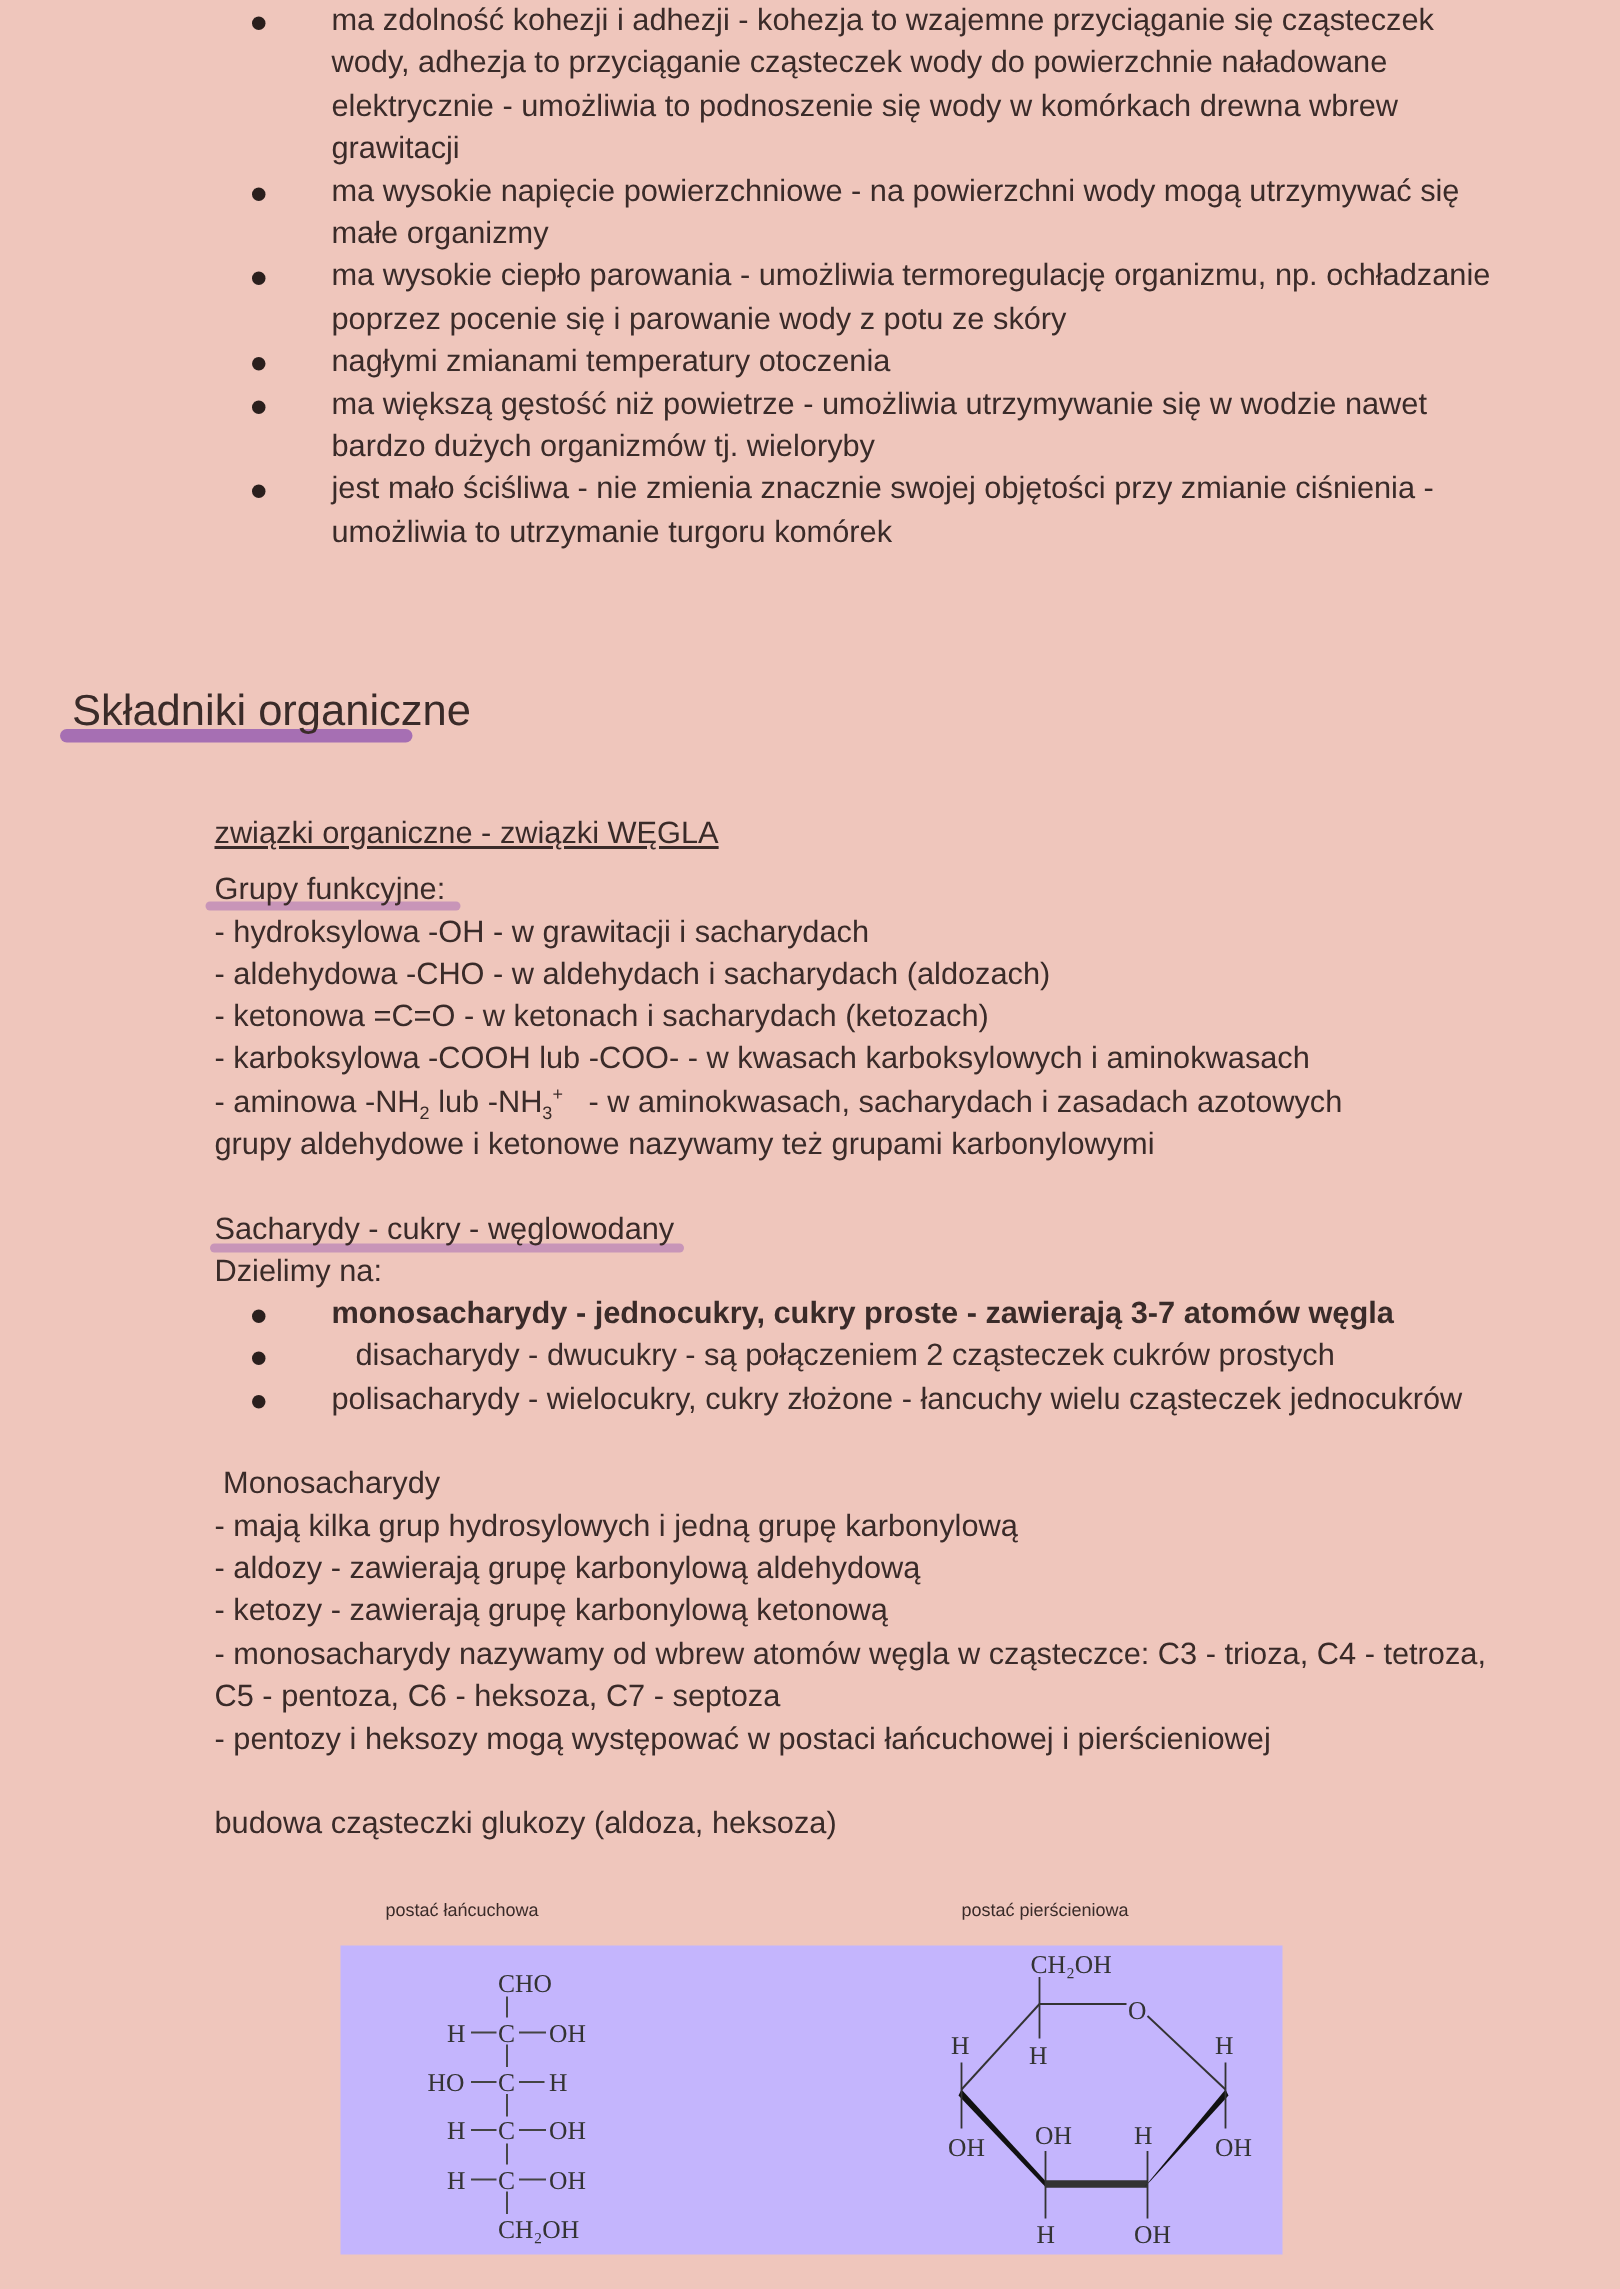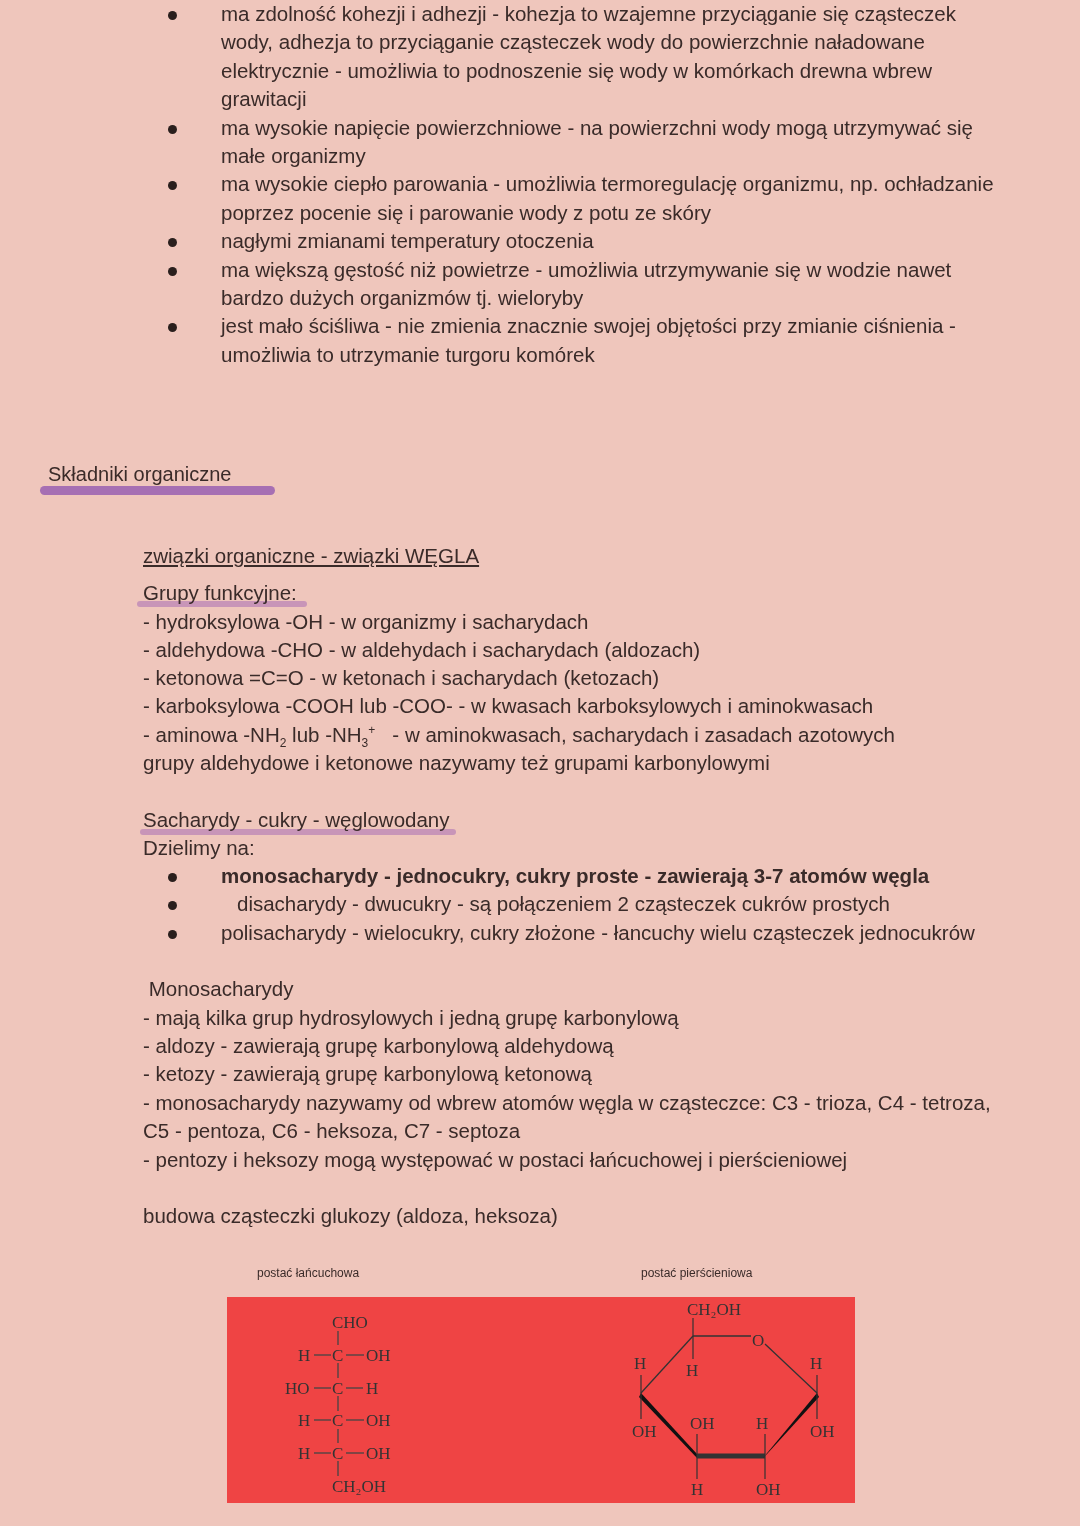--- a/index.html
+++ b/index.html
@@ -38,21 +38,21 @@
     }
     .line {
       position: absolute;
       left: 143px;
       white-space: nowrap;
     }
     .heading-main {
       position: absolute;
       left: 48px;
       top: 459px;
-      font-size: 20px;
+      font-size: 29px;
       line-height: 30px;
       white-space: nowrap;
     }
     .hl-main {
       position: absolute;
       left: 40px;
       top: 486px;
       width: 235px;
       height: 9px;
       border-radius: 5px;
@@ -69,21 +69,21 @@
       position: absolute;
       font-size: 12px;
       white-space: nowrap;
     }
     .figure-box {
       position: absolute;
       left: 227px;
       top: 1297px;
       width: 628px;
       height: 206px;
-      background: #ef4444;
+      background: #c4b5fd;
     }
     .chem {
       font-family: "Liberation Serif", "DejaVu Serif", serif;
       font-size: 17px;
       fill: #333;
     }
   </style>
 </head>
 <body>
 
@@ -121,21 +121,21 @@
   </div>
 </div>
 
 <div class="hl-main"></div>
 <div class="heading-main">Składniki organiczne</div>
 
 <div class="line" style="top:542px;text-decoration:underline;">związki organiczne - związki WĘGLA</div>
 
 <div class="hl-sub" style="left:137px; top:601px; width:170px;"></div>
 <div class="line" style="top:579px;">Grupy funkcyjne:</div>
-<div class="line" style="top:608px;">- hydroksylowa -OH   - w organizmy i sacharydach</div>
+<div class="line" style="top:608px;">- hydroksylowa -OH   - w grawitacji i sacharydach</div>
 <div class="line" style="top:636px;">- aldehydowa -CHO   - w aldehydach i sacharydach (aldozach)</div>
 <div class="line" style="top:664px;">- ketonowa =C=O   - w ketonach i sacharydach (ketozach)</div>
 <div class="line" style="top:692px;">- karboksylowa -COOH lub -COO-    - w kwasach karboksylowych i aminokwasach</div>
 <div class="line" style="top:721px;"><span>- aminowa -NH</span><sub>2</sub><span> lub -NH</span><sub>3</sub><sup>+</sup><span style="white-space:pre;">   - w aminokwasach, sacharydach i zasadach azotowych</span></div>
 <div class="line" style="top:749px;">grupy aldehydowe i ketonowe nazywamy też grupami karbonylowymi</div>
 
 <div class="hl-sub" style="left:140px; top:829px; width:316px;"></div>
 <div class="line" style="top:806px;">Sacharydy - cukry - węglowodany</div>
 <div class="line" style="top:834px;">Dzielimy na:</div>
 

